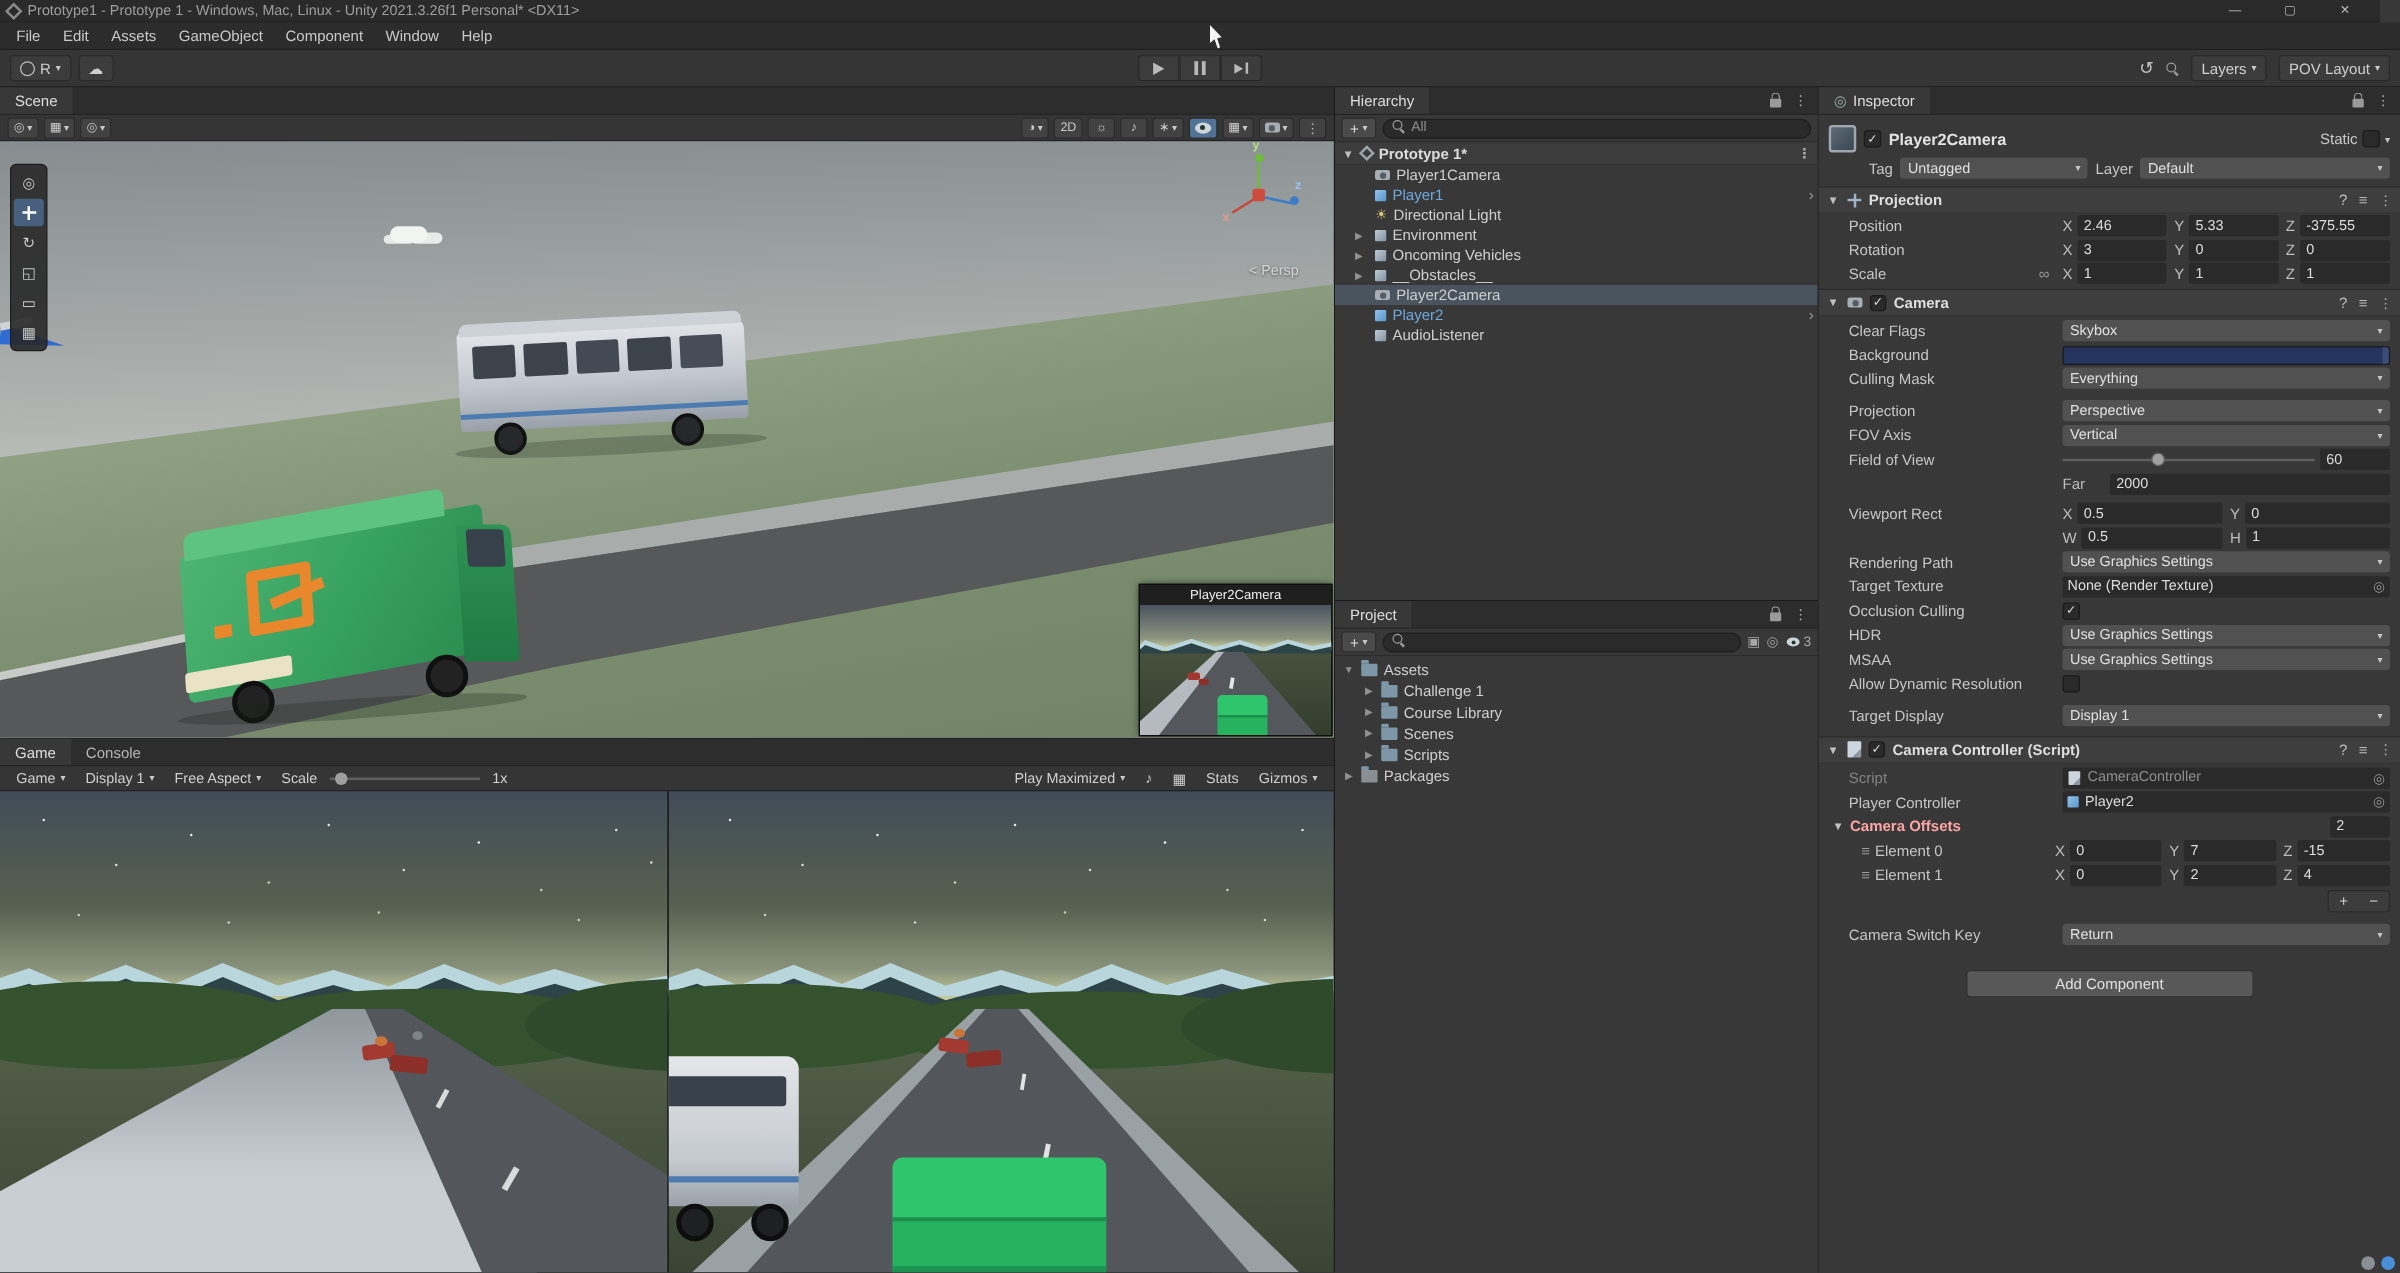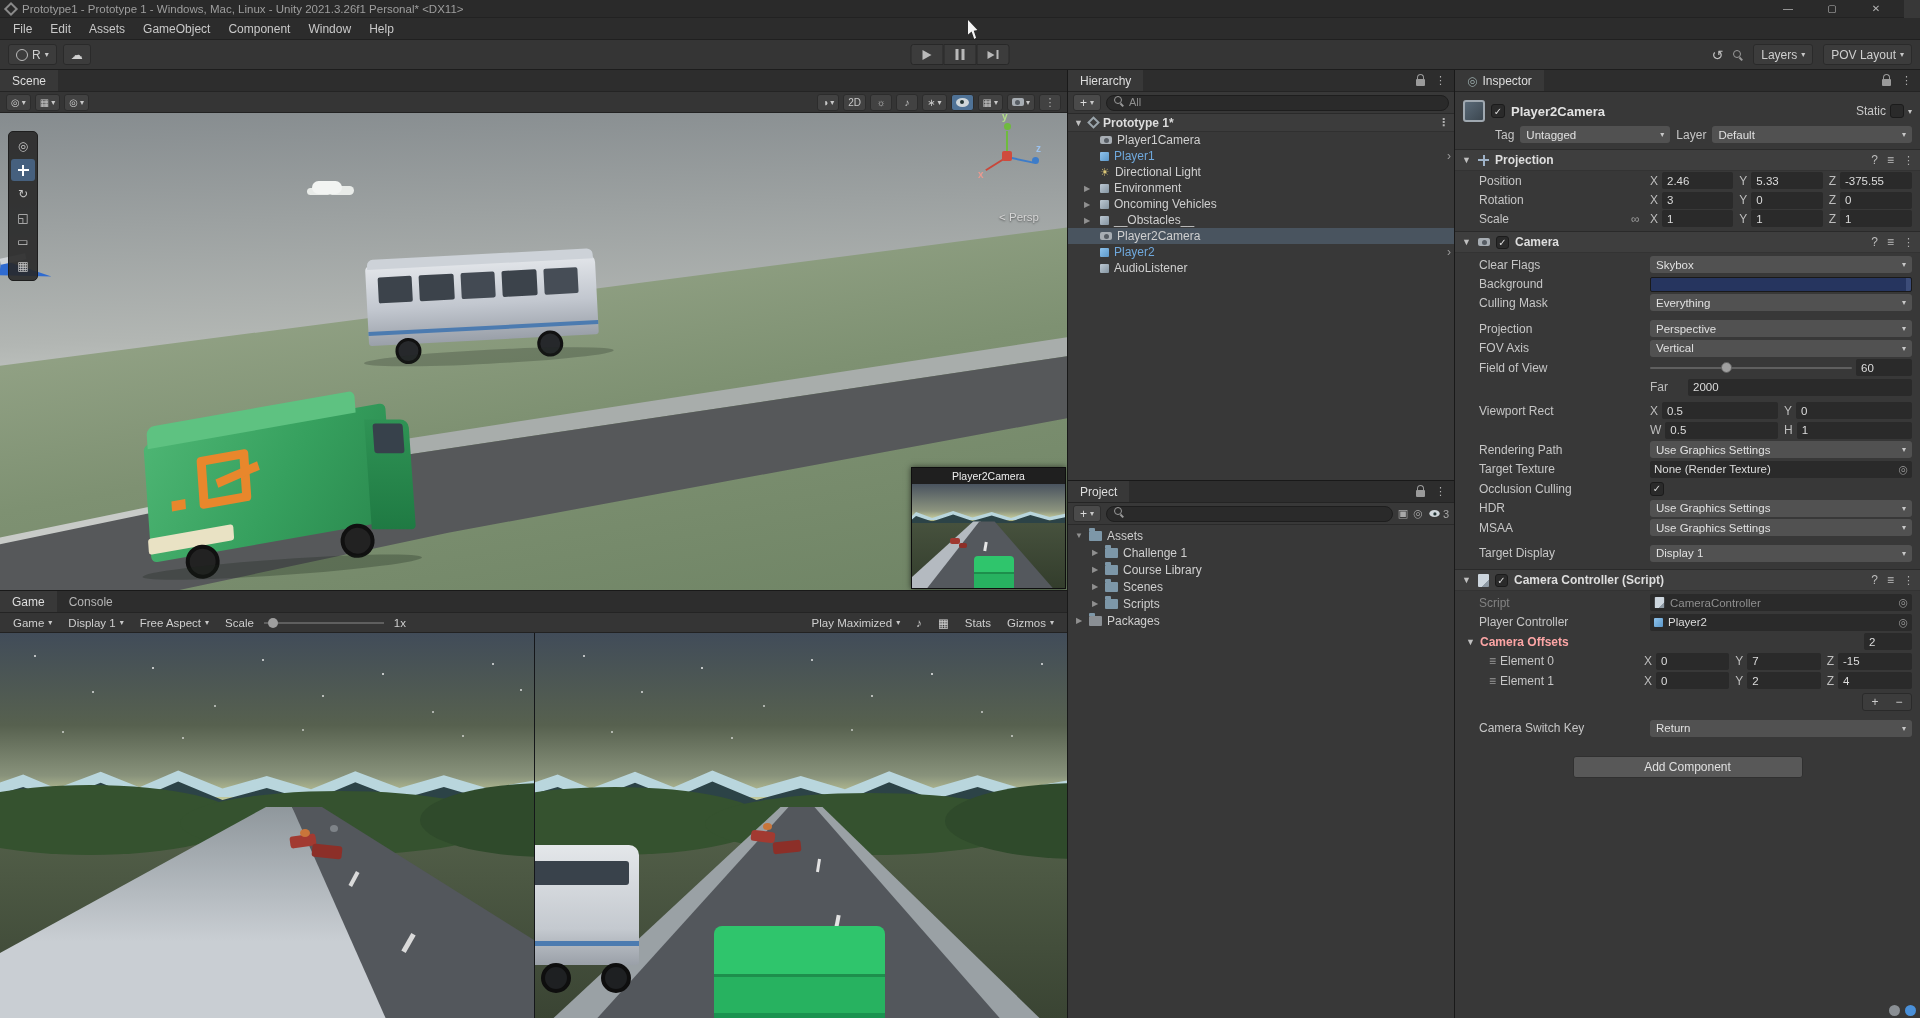--- a/index.html
+++ b/index.html
@@ -812,20 +812,24 @@
             <span class="arr">▾</span>
           </div>
       </div>
       <div class="irow">
         <div class="ilabel">MSAA</div>
         <div class="dd">
             <span>Use Graphics Settings</span>
             <span class="arr">▾</span>
           </div>
       </div>
+      <div class="irow">
+        <div class="ilabel">Allow Dynamic Resolution</div>
+        <span class="chk"></span>
+      </div>
       <div class="irow" style="margin:6px 0 6px 0">
         <div class="ilabel">Target Display</div>
         <div class="dd">
             <span>Display 1</span>
             <span class="arr">▾</span>
           </div>
       </div>
 
       <div class="chead">
         <span class="foldico">▼</span>

